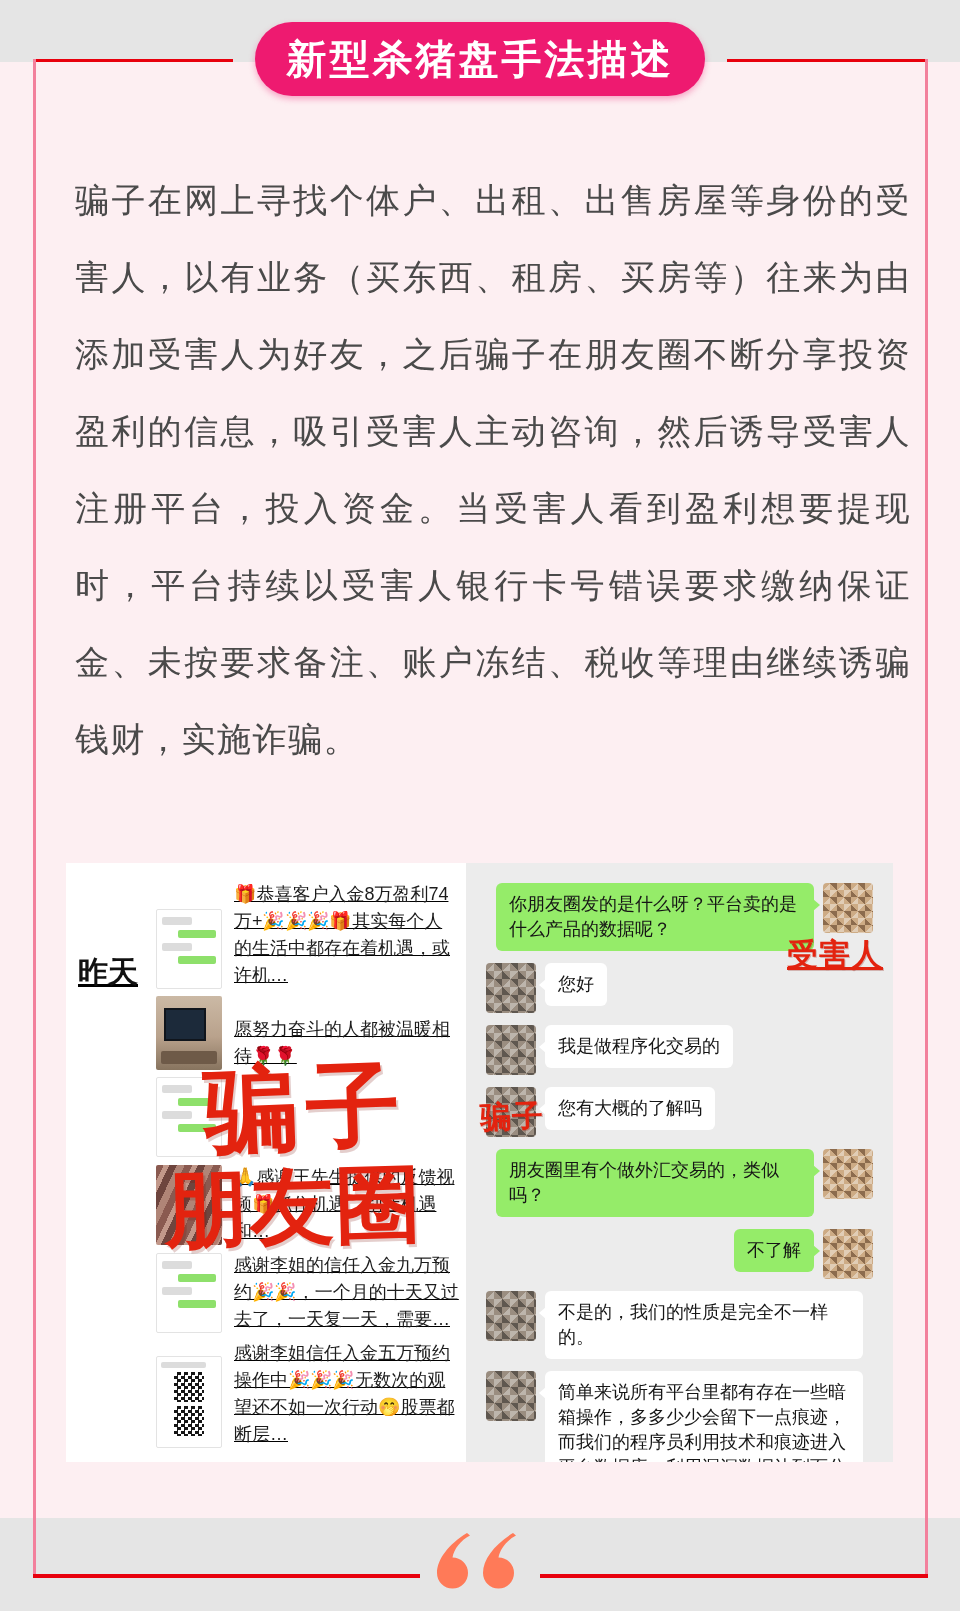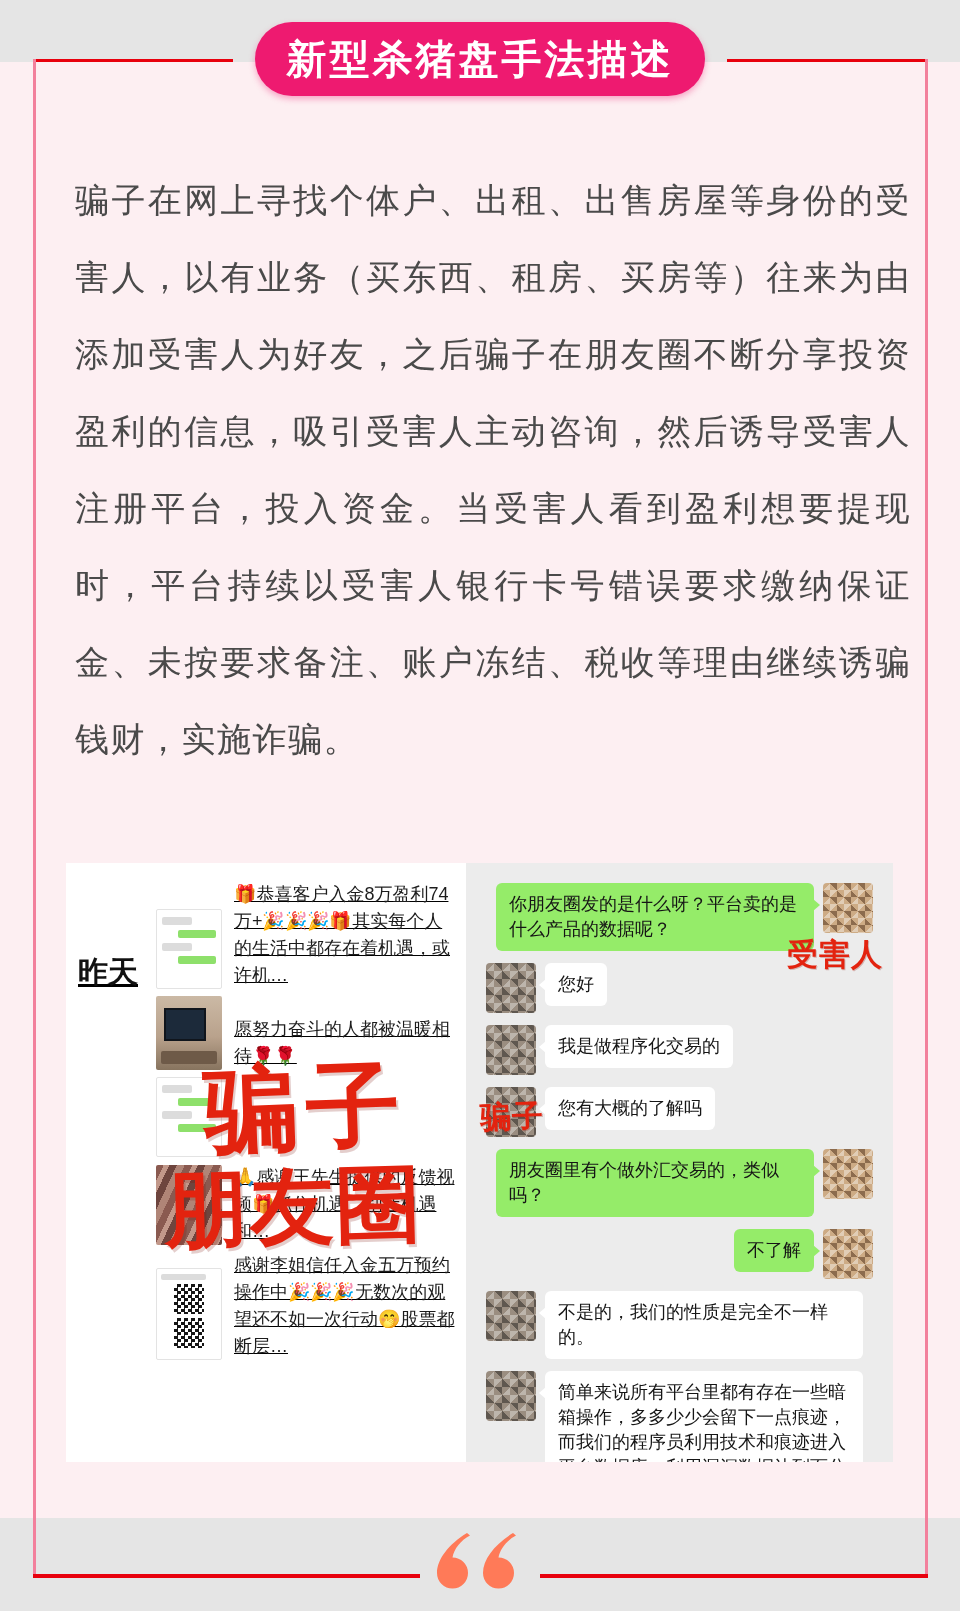--- a/index.html
+++ b/index.html
@@ -67,21 +67,21 @@
     linear-gradient(-45deg,rgba(255,255,255,.4) 25%,transparent 25% 75%,rgba(255,255,255,.4) 75%) 7px 7px/14px 14px,#cdab85;}
   .bubble{max-width:292px;background:#fff;border-radius:6px;padding:9px 13px;
     font-size:18px;line-height:25px;color:#151515;position:relative;word-break:break-all;}
   .msg.left .bubble::before{content:"";position:absolute;left:-6px;top:16px;border:6px solid transparent;border-left:0;border-right:7px solid #fff;}
   .msg.right .bubble{background:var(--green,#95EC69);}
   .msg.right .bubble::after{content:"";position:absolute;right:-6px;top:16px;border:6px solid transparent;border-right:0;border-left:7px solid var(--green,#95EC69);}
 
   
   .red-label{position:absolute;font-weight:900;color:var(--overlay-red,#E3230F);z-index:6;
     text-shadow:1px 1px 0 rgba(130,10,0,.25);line-height:1;}
-  .lbl-victim{right:10px;top:76px;font-size:31px;letter-spacing:1px;}
+  .lbl-victim{right:10px;top:76px;font-size:31px;letter-spacing:1px;text-decoration:underline;}
   .lbl-scammer{left:14px;top:238px;font-size:31px;letter-spacing:1px;transform:rotate(-2deg);}
   .ov{position:absolute;font-weight:900;color:var(--overlay-red,#E3230F);z-index:6;line-height:1;
     text-shadow:2px 3px 0 rgba(120,8,0,.2);}
   .ov1{left:138px;top:198px;font-size:94px;letter-spacing:8px;transform:rotate(-2deg);}
   .ov2{left:98px;top:302px;font-size:84px;letter-spacing:2px;transform:rotate(-1.5deg);}
 
   
   .quote{position:absolute;left:50%;top:1532px;transform:translateX(-50%);z-index:3;}
 </style>
 </head>
@@ -135,20 +135,30 @@
             <i class="g"></i>
         </div>
       </div>
 
       <div class="m-row">
         <div class="m-date"></div>
         <div class="m-thumb t-money"></div>
         <div class="m-text">🙏感谢王先生提供的反馈视频🎁抓住机遇，别让机遇和…</div>
       </div>
 
+      <div class="m-row">
+        <div class="m-date"></div>
+        <div class="m-thumb t-chat">
+          <i></i>
+            <i class="g"></i>
+            <i></i>
+            <i class="g"></i>
+        </div>
+        <div class="m-text">感谢李姐的信任入金九万预约🎉🎉，一个月的十天又过去了，一天复一天，需要…</div>
+      </div>
 
       <div class="m-row">
         <div class="m-date"></div>
         <div class="m-thumb t-qr">
           <i class="bar"></i>
             <i class="qr"></i>
             <i class="qr"></i>
         </div>
         <div class="m-text">感谢李姐信任入金五万预约操作中🎉🎉🎉无数次的观望还不如一次行动🤭股票都断层…</div>
       </div>

